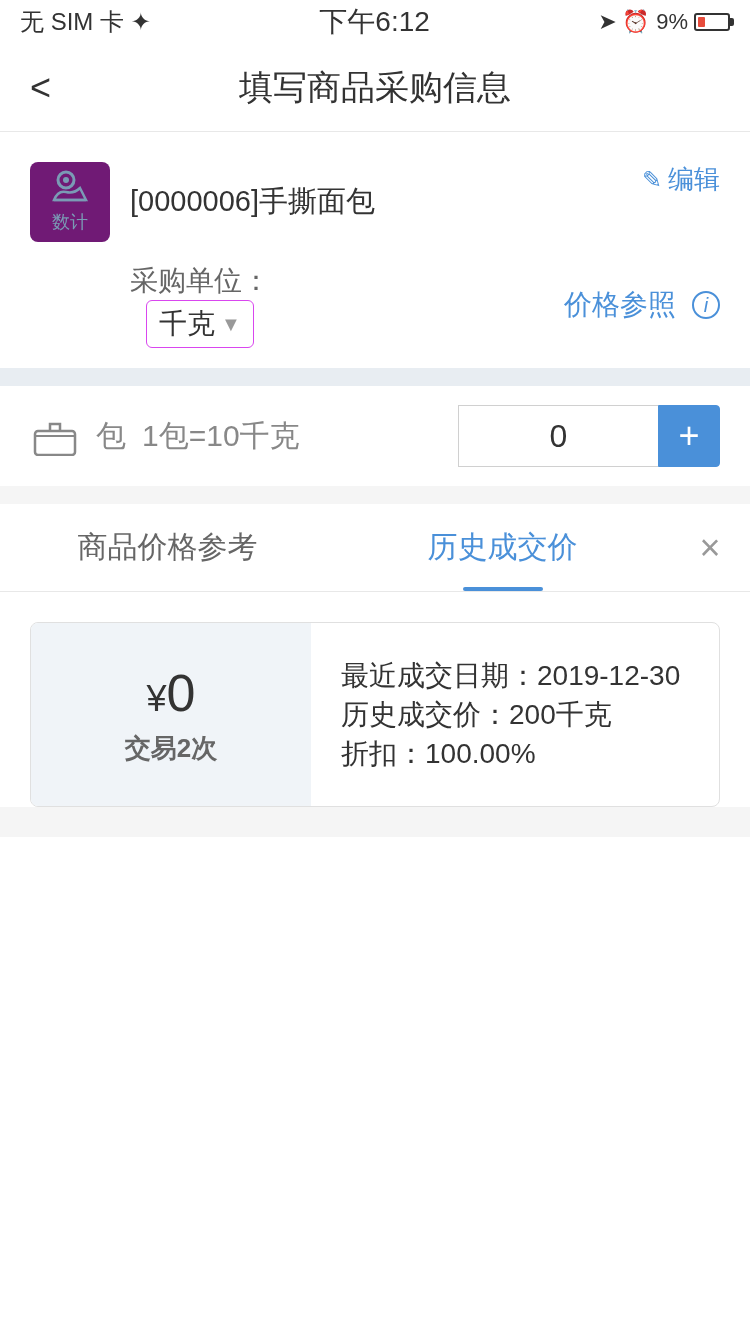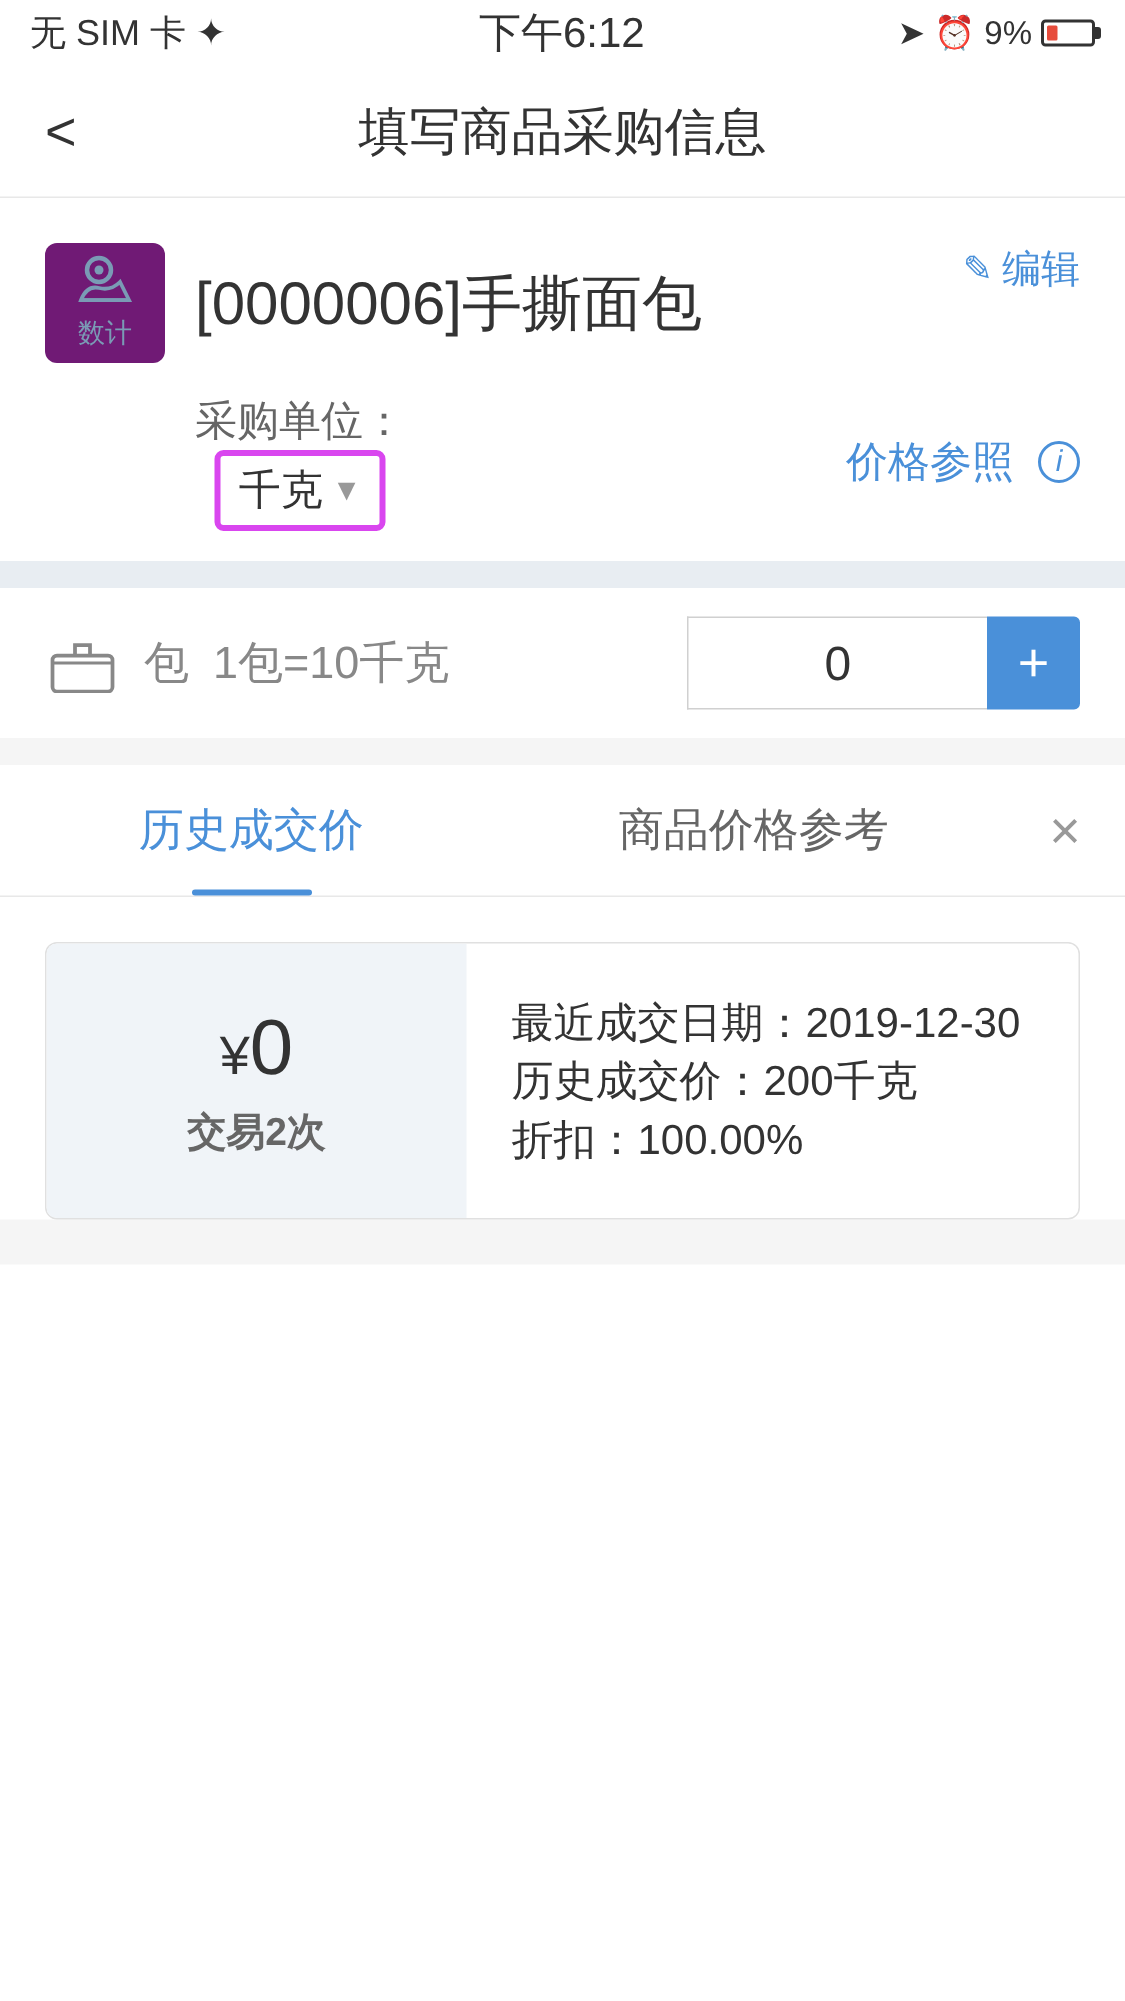--- a/index.html
+++ b/index.html
@@ -122,21 +122,21 @@
       border-radius: 8px;
       display: flex;
       flex-direction: column;
       align-items: center;
       justify-content: center;
       color: #7a9bb5;
       font-size: 28px;
       gap: 2px;
     }
     .product-name {
-      font-size: 40px;
+      font-size: 29px;
       color: #333;
       font-weight: 400;
     }
     .edit-btn {
       display: flex;
       align-items: center;
       gap: 6px;
       color: #4a90d9;
       font-size: 26px;
       cursor: pointer;
@@ -151,21 +151,21 @@
       margin-top: 20px;
       padding-left: 100px;
     }
     .unit-label {
       font-size: 28px;
       color: #666;
     }
     .unit-select {
       display: flex;
       align-items: center;
-      border: 4px solid #d946ef;
+      border: 1px solid #d946ef;
       border-radius: 6px;
       padding: 4px 12px;
       background: #fff;
       font-size: 28px;
       color: #333;
       gap: 6px;
       cursor: pointer;
       margin-left: 0;
     }
     .unit-select-arrow {
@@ -428,26 +428,26 @@
     <span class="pkg-label">1包=10千克</span>
   </div>
   <div class="quantity-right">
     <input class="quantity-input" type="text" value="0" style="">
     <div class="quantity-plus">+</div>
   </div>
 </div>
 
 <div class="tabs-panel">
   <div class="tabs-header">
+    <div class="tab-item inactive">
+      <span>商品价格参考</span>
+    </div>
     <div class="tab-item active">
       <span>历史成交价</span>
       <div class="tab-underline"></div>
-    </div>
-    <div class="tab-item inactive">
-      <span>商品价格参考</span>
     </div>
     <div class="tab-close">×</div>
   </div>
 
   <div class="price-card">
     <div class="price-card-left">
       <div class="price-amount">
         <span class="price-yen">¥</span><span>0</span>
       </div>
       <div class="price-trades">交易2次</div>

